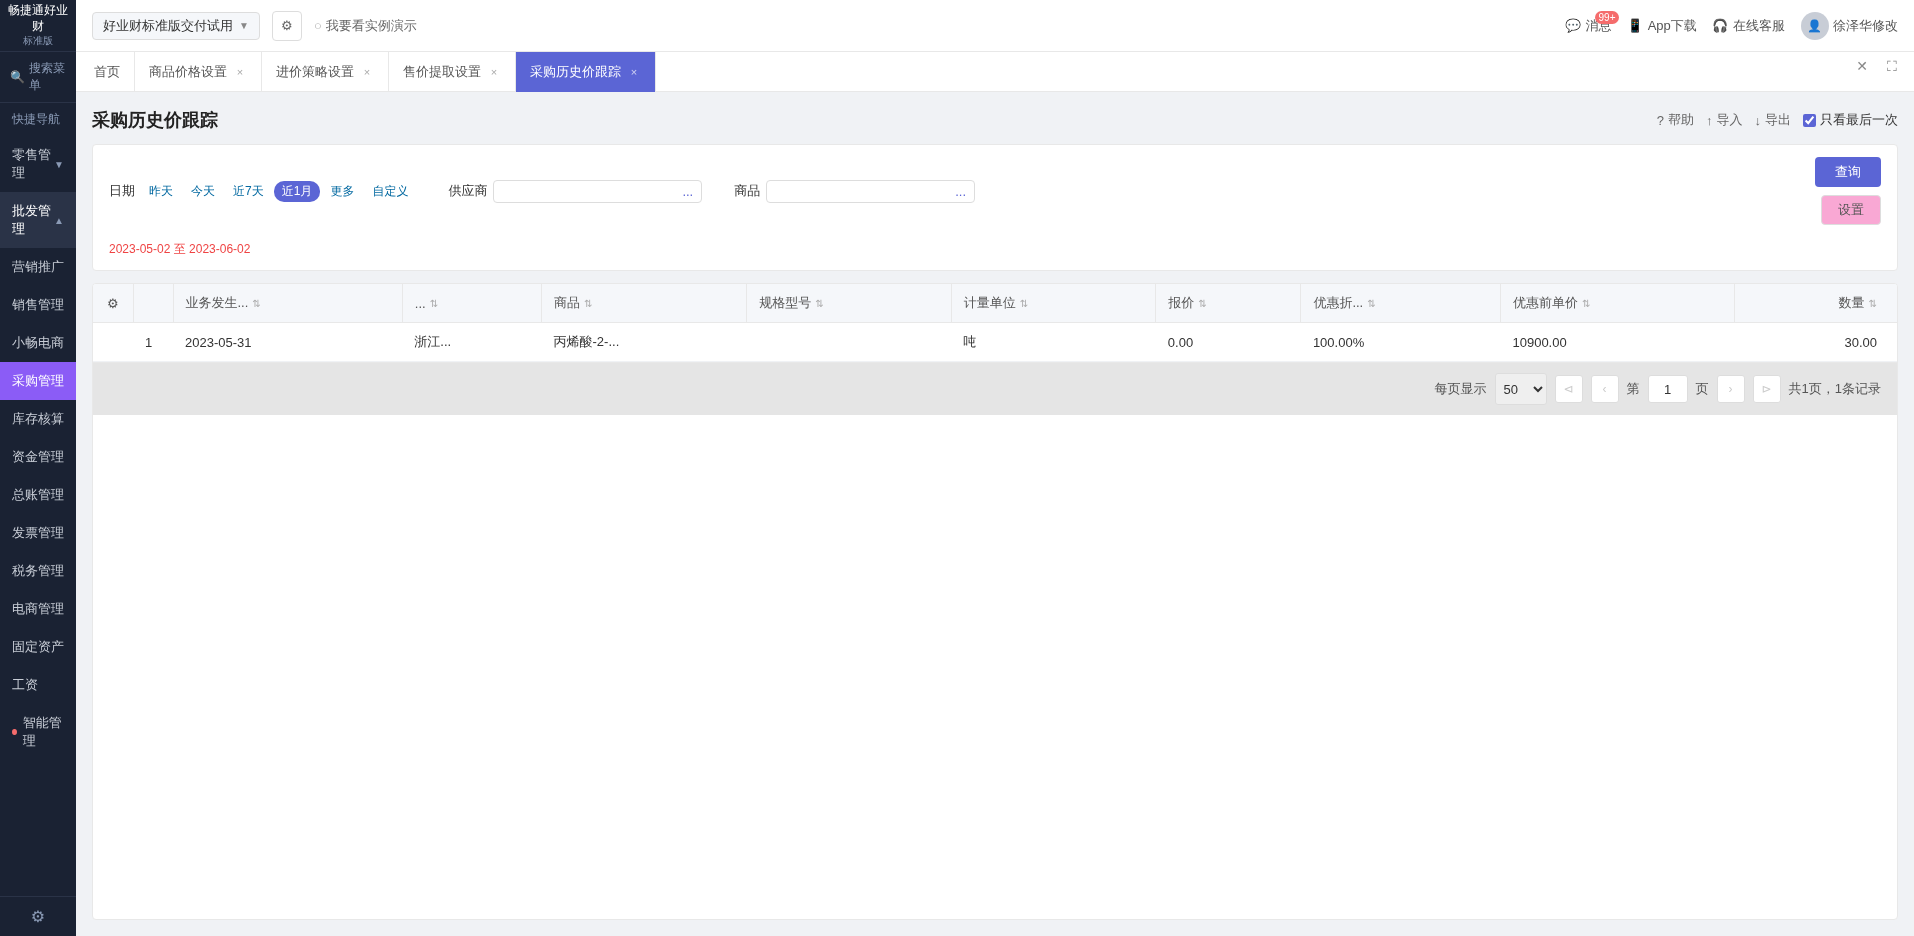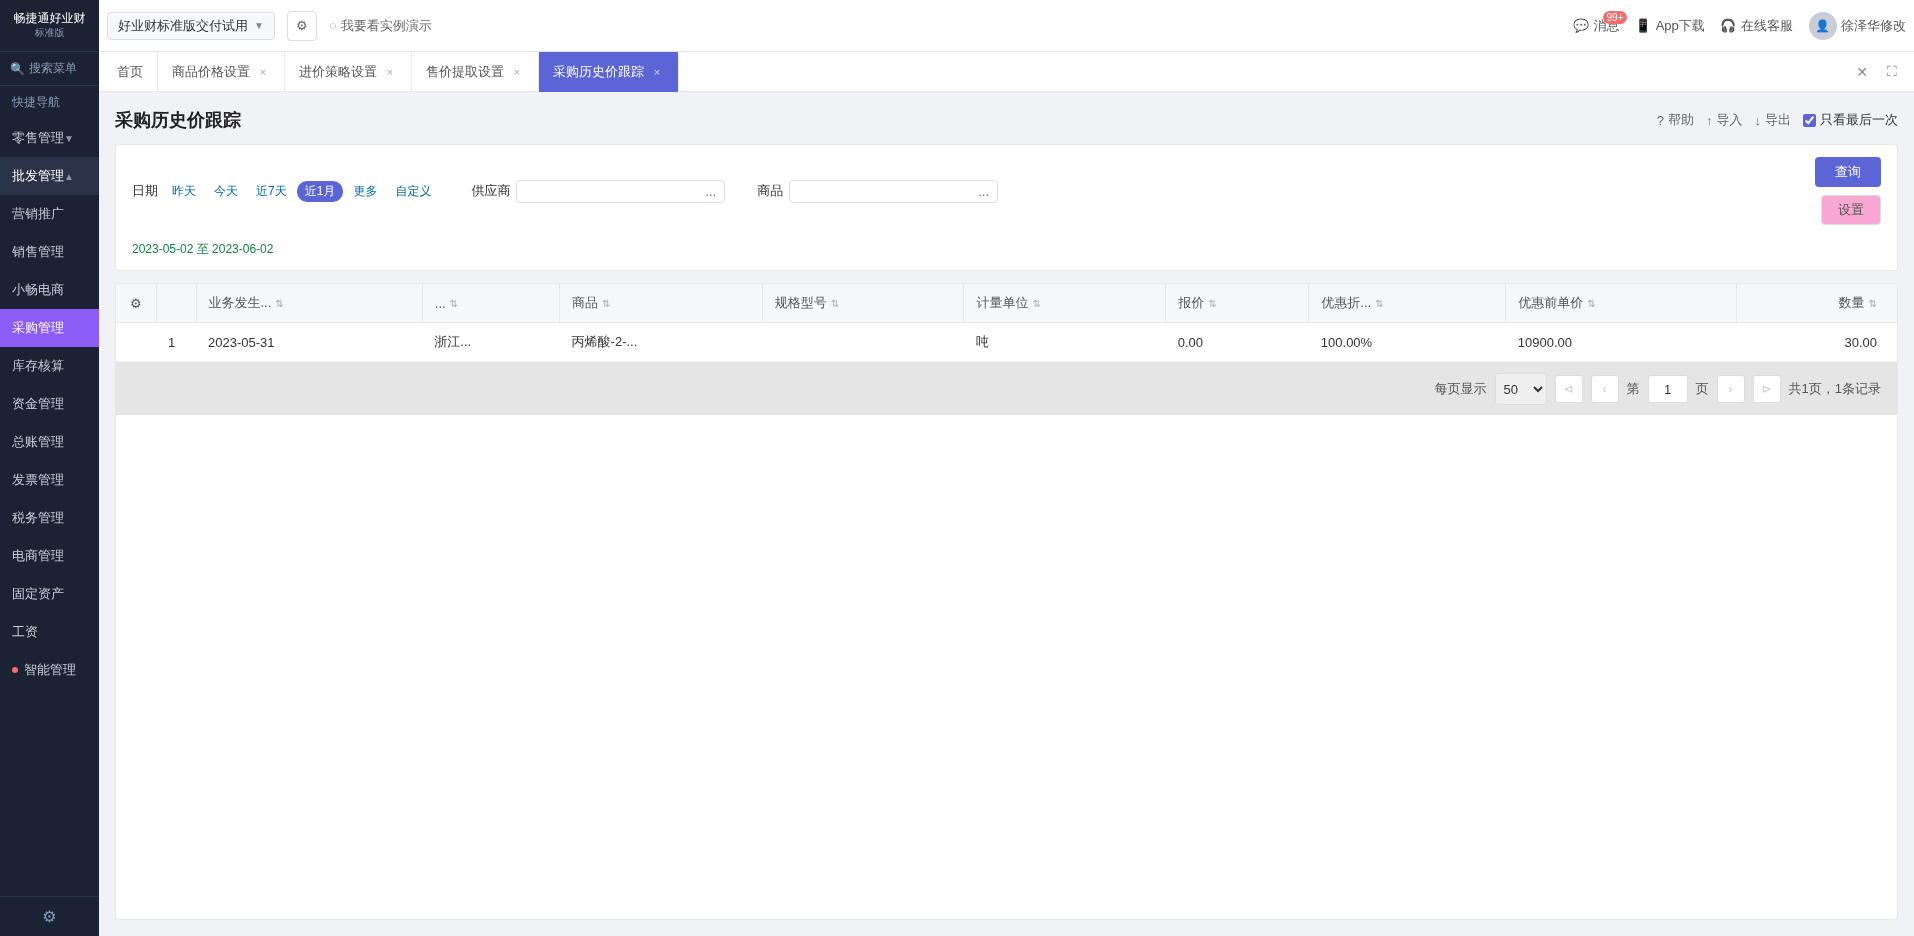--- a/index.html
+++ b/index.html
@@ -1,20 +1,20 @@
 <!DOCTYPE html>
 <html><head>
   <meta charset="utf-8">
   <style>
     * { box-sizing: border-box; margin: 0; padding: 0; }
     body { font-family: "Microsoft YaHei", "PingFang SC", sans-serif; font-size: 13px; background: #f0f2f5; color: #333; display: flex; height: 936px; overflow: hidden; }
 
     
     .sidebar {
-      width: 99px;
+      width: 76px;
       background: #1a2233;
       color: #c8cdd6;
       display: flex;
       flex-direction: column;
       flex-shrink: 0;
       height: 100%;
     }
     .sidebar-logo {
       padding: 10px 8px;
       background: #1a2233;
@@ -86,21 +86,21 @@
       background: #f0f2f5;
       overflow: hidden;
     }
 
     
     .topbar {
       background: #fff;
       height: 52px;
       display: flex;
       align-items: center;
-      padding: 0 8px;
+      padding: 0 16px;
       border-bottom: 1px solid #e8e8e8;
       gap: 12px;
       flex-shrink: 0;
     }
     .version-selector {
       display: flex;
       align-items: center;
       gap: 6px;
       background: #f5f7fa;
       border: 1px solid #ddd;
@@ -175,21 +175,21 @@
       justify-content: center;
       color: #666;
       font-size: 12px;
     }
 
     
     .tabbar {
       background: #fff;
       height: 40px;
       display: flex;
-      align-items: center;
+      align-items: flex-start;
       border-bottom: 1px solid #e8e8e8;
       flex-shrink: 0;
       padding: 0 8px;
       gap: 0;
     }
     .tab {
       display: flex;
       align-items: center;
       gap: 6px;
       padding: 0 14px;
@@ -629,21 +629,21 @@
           <div class="supplier-input">
             <input type="text" style="min-width: 160px;">
             <span class="more-btn">...</span>
           </div>
         </div>
         <div style="margin-left:auto; display:flex; gap:8px; flex-direction:column; align-items:flex-end;">
           <button class="query-btn">查询</button>
           <button class="settings-filter-btn">设置</button>
         </div>
       </div>
-      <div style="font-size:12px; color:#15803d; margin-top:4px;">2023-05-02 至 2023-06-02</div>
+      <div style="font-size:12px; color:#ef4444; margin-top:4px;">2023-05-02 至 2023-06-02</div>
     </div>
 
     <div class="table-container">
       <table>
         <thead>
           <tr>
             <th class="th-settings">
               <span>⚙</span>
             </th>
             <th style="width:40px;"></th>

